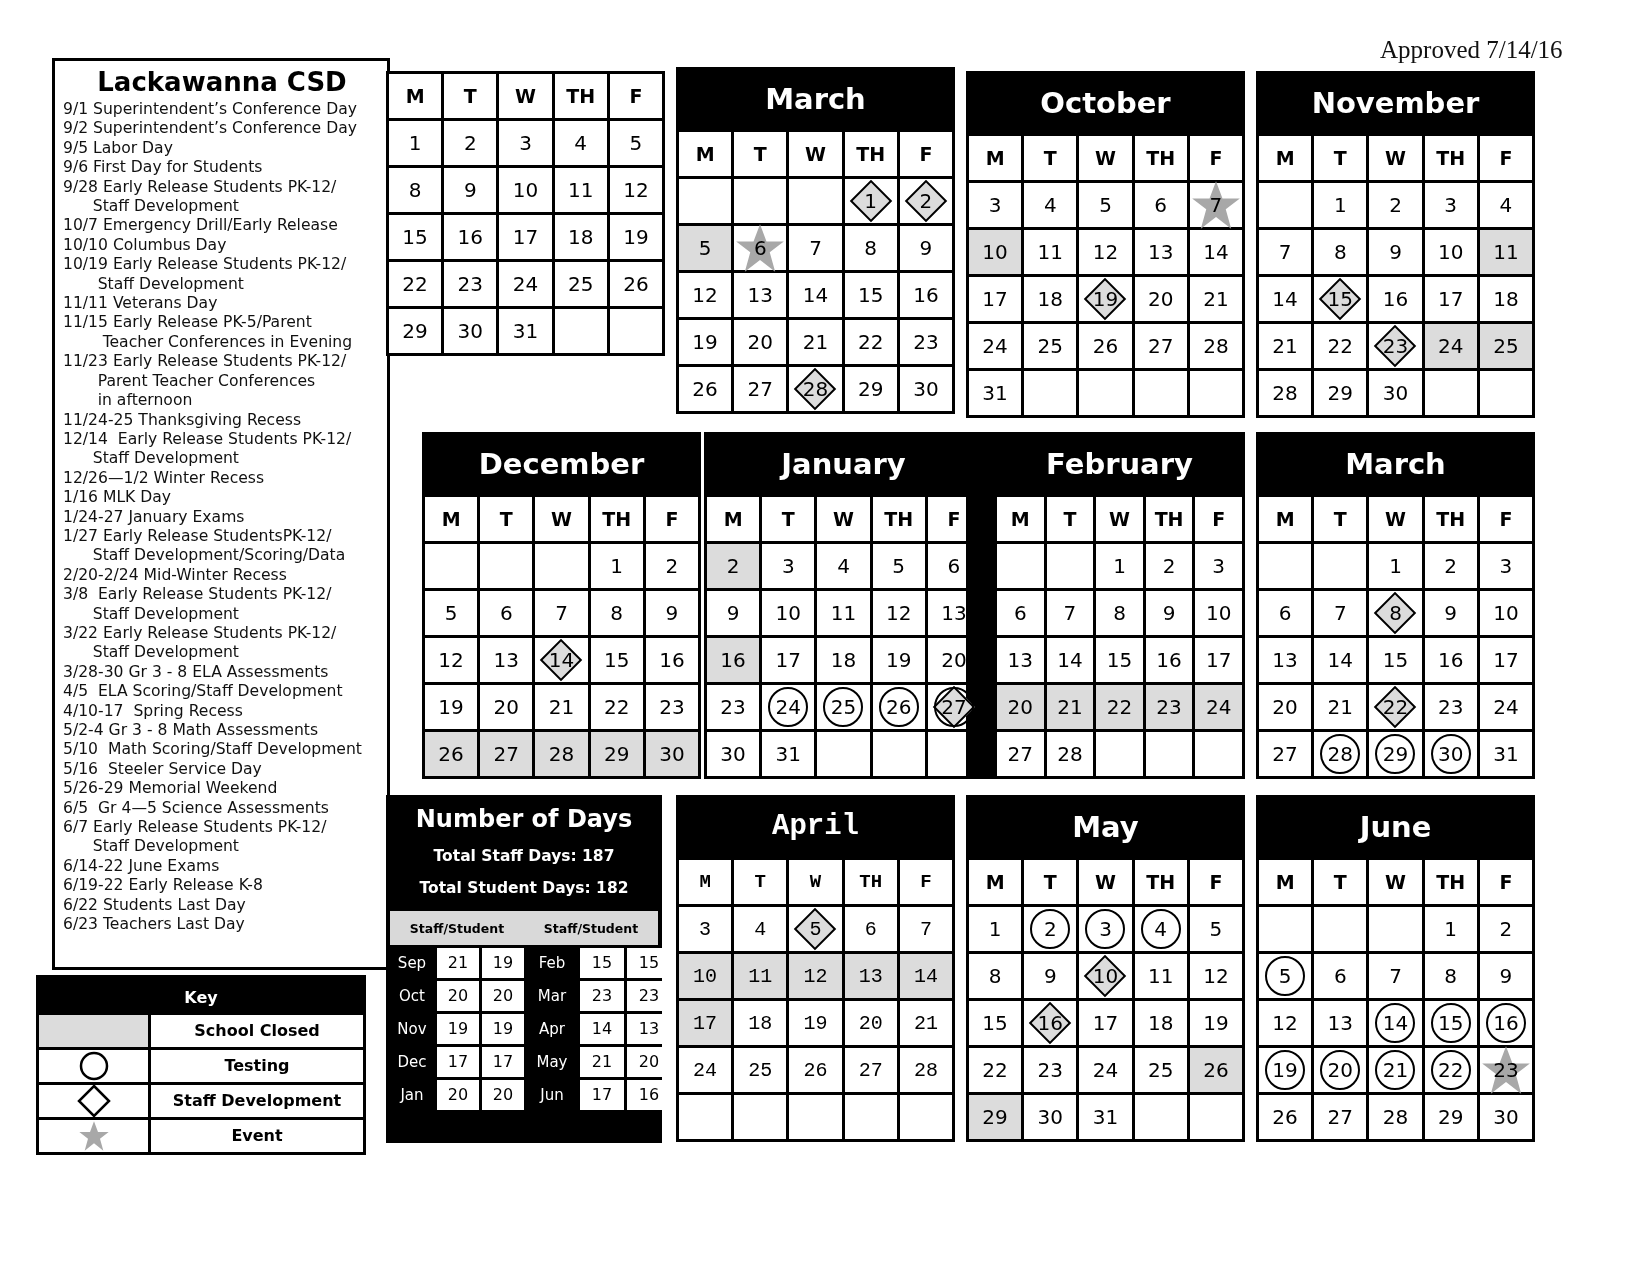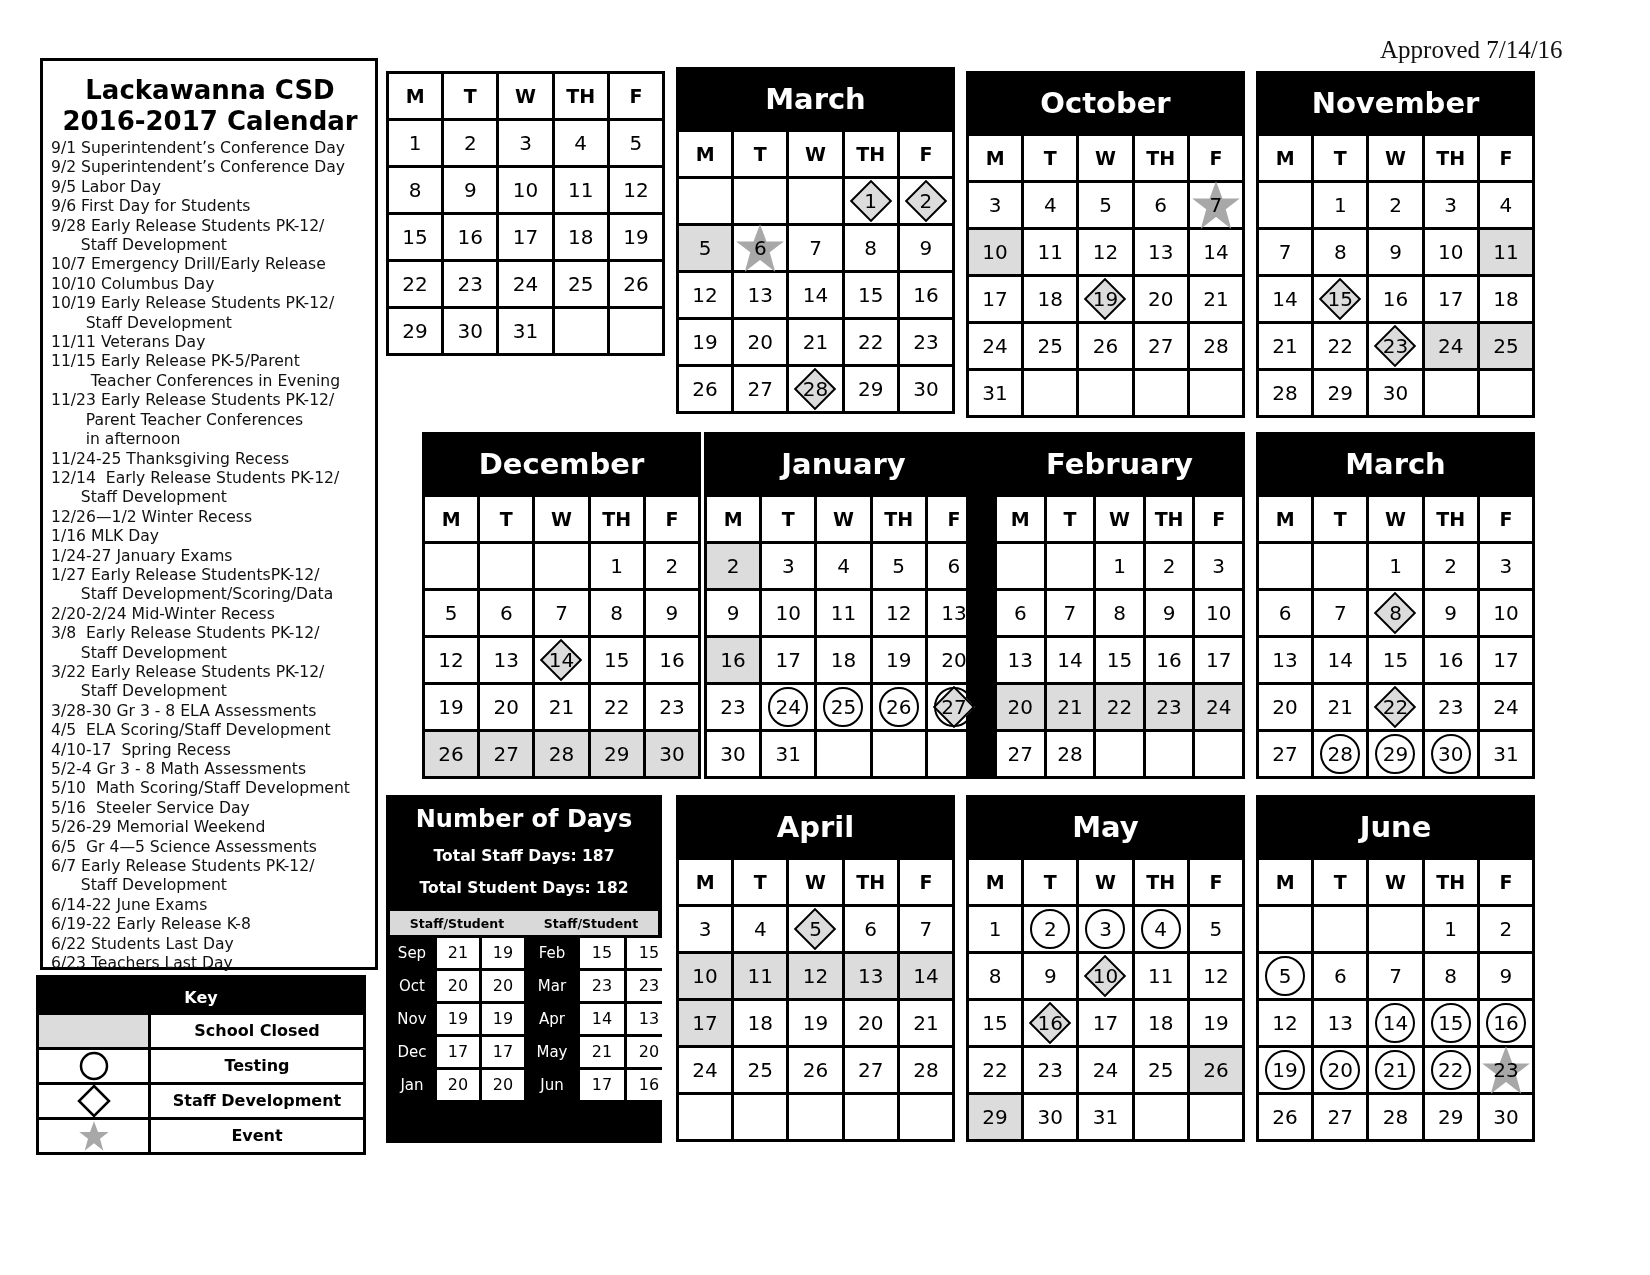--- a/index.html
+++ b/index.html
@@ -2,21 +2,21 @@
 <html><head>
 <meta charset="utf-8">
 <style>
   * { box-sizing: border-box; margin: 0; padding: 0; }
   html, body { width: 1650px; height: 1275px; background: #ffffff; overflow: hidden; }
   body { position: relative; font-family: "DejaVu Sans", sans-serif; color: #000; }
 
   .approved { position: absolute; left: 1380px; top: 36px; font-family: "Liberation Serif", serif; font-size: 25px; color: #111; }
 
   
-  .legend { position: absolute; left: 40px; top: 58px; width: 338px; height: 912px; border: 3px solid #000; padding: 14px 6px 0 8px; }
+  .legend { position: absolute; left: 52px; top: 58px; width: 338px; height: 912px; border: 3px solid #000; padding: 6px 6px 0 8px; }
   .legend-title { text-align: center; font-weight: bold; font-size: 26px; line-height: 31px; }
   .legend-list { margin-top: 2px; }
   .legend-line { font-size: 15.6px; line-height: 19.4px; white-space: pre; color: #111; }
 
   
   .key { position: absolute; left: 36px; top: 975px; width: 330px; border: 3px solid #000; }
   .key-head { background: #000; color: #fff; text-align: center; font-weight: bold; font-size: 16px; height: 34px; line-height: 40px; }
   .key-row { display: flex; height: 35px; border-top: 3px solid #000; }
   .key-row .sw { width: 112px; border-right: 3px solid #000; display: flex; align-items: center; justify-content: center; }
   .key-row .lab { flex: 1; text-align: center; font-weight: bold; font-size: 16px; line-height: 32px; }
@@ -31,33 +31,32 @@
   .cell.closed { background: #dcdcdc; }
   .cell .num { position: relative; z-index: 2; }
   .cell .circle { position: absolute; width: 40px; height: 40px; border: 2px solid #000; border-radius: 50%; z-index: 1; }
   .cell .diamond { position: absolute; width: 30px; height: 30px; border: 2px solid #000; transform: rotate(45deg); background: #dcdcdc; z-index: 1; }
   .cell .star { position: absolute; z-index: 1; color: #a8a8a8; font-size: 54px; line-height: 44px; }
 
   
   .days { position: absolute; left: 386px; top: 795px; width: 276px; height: 348px; background: #000; color: #fff; }
   .days-title { text-align: center; font-weight: bold; font-size: 24px; margin-top: 10px; }
   .days-total { text-align: center; font-weight: bold; font-size: 15.5px; margin-top: 14px; }
-  .days-sub { margin: 14px 4px 0 4px; background: #d9d9d9; color: #000; height: 24px; display: flex; justify-content: space-around; align-items: center; font-weight: bold; font-size: 12.5px; }
+  .days-sub { margin: 14px 4px 0 4px; background: #d9d9d9; color: #000; height: 34px; display: flex; justify-content: space-around; align-items: center; font-weight: bold; font-size: 12.5px; }
   .days-table { display: grid; grid-template-columns: 44px 42px 42px 50px 44px 44px; row-gap: 3px; column-gap: 3px; margin: 3px 0 0 4px; }
   .days-table .m { color: #fff; font-size: 15px; height: 30px; line-height: 30px; text-align: center; }
   .days-table .v { background: #fff; color: #000; font-size: 16px; height: 30px; line-height: 30px; text-align: center; }
 </style>
 </head>
 <body>
 
 <div class="approved">Approved 7/14/16</div>
 
 <div class="legend">
   <div class="legend-title">Lackawanna CSD</div>
-  <div class="legend-title">2016-2017 Calendar</div>
   <div class="legend-list" id="legend-list">
       <div class="legend-line">9/1 Superintendent’s Conference Day</div>
       <div class="legend-line">9/2 Superintendent’s Conference Day</div>
       <div class="legend-line">9/5 Labor Day</div>
       <div class="legend-line">9/6 First Day for Students</div>
       <div class="legend-line">9/28 Early Release Students PK-12/</div>
       <div class="legend-line">      Staff Development</div>
       <div class="legend-line">10/7 Emergency Drill/Early Release</div>
       <div class="legend-line">10/10 Columbus Day</div>
       <div class="legend-line">10/19 Early Release Students PK-12/</div>
@@ -776,21 +775,21 @@
         </div>
         <div class="cell">
           <span class="circle"></span>
           <span class="num">30</span>
         </div>
         <div class="cell">
           <span class="num">31</span>
         </div>
       </div>
     </div>
-    <div class="month" style="left: 676px; top: 795px;">
+    <div class="month" style="left: 676px; top: 795px; font-family: Liberation Mono, monospace;">
       <div class="month-head">April</div>
       <div class="grid">
         <div class="cell dow">M</div>
         <div class="cell dow">T</div>
         <div class="cell dow">W</div>
         <div class="cell dow">TH</div>
         <div class="cell dow">F</div>
         <div class="cell">
           <span class="num">3</span>
         </div>

